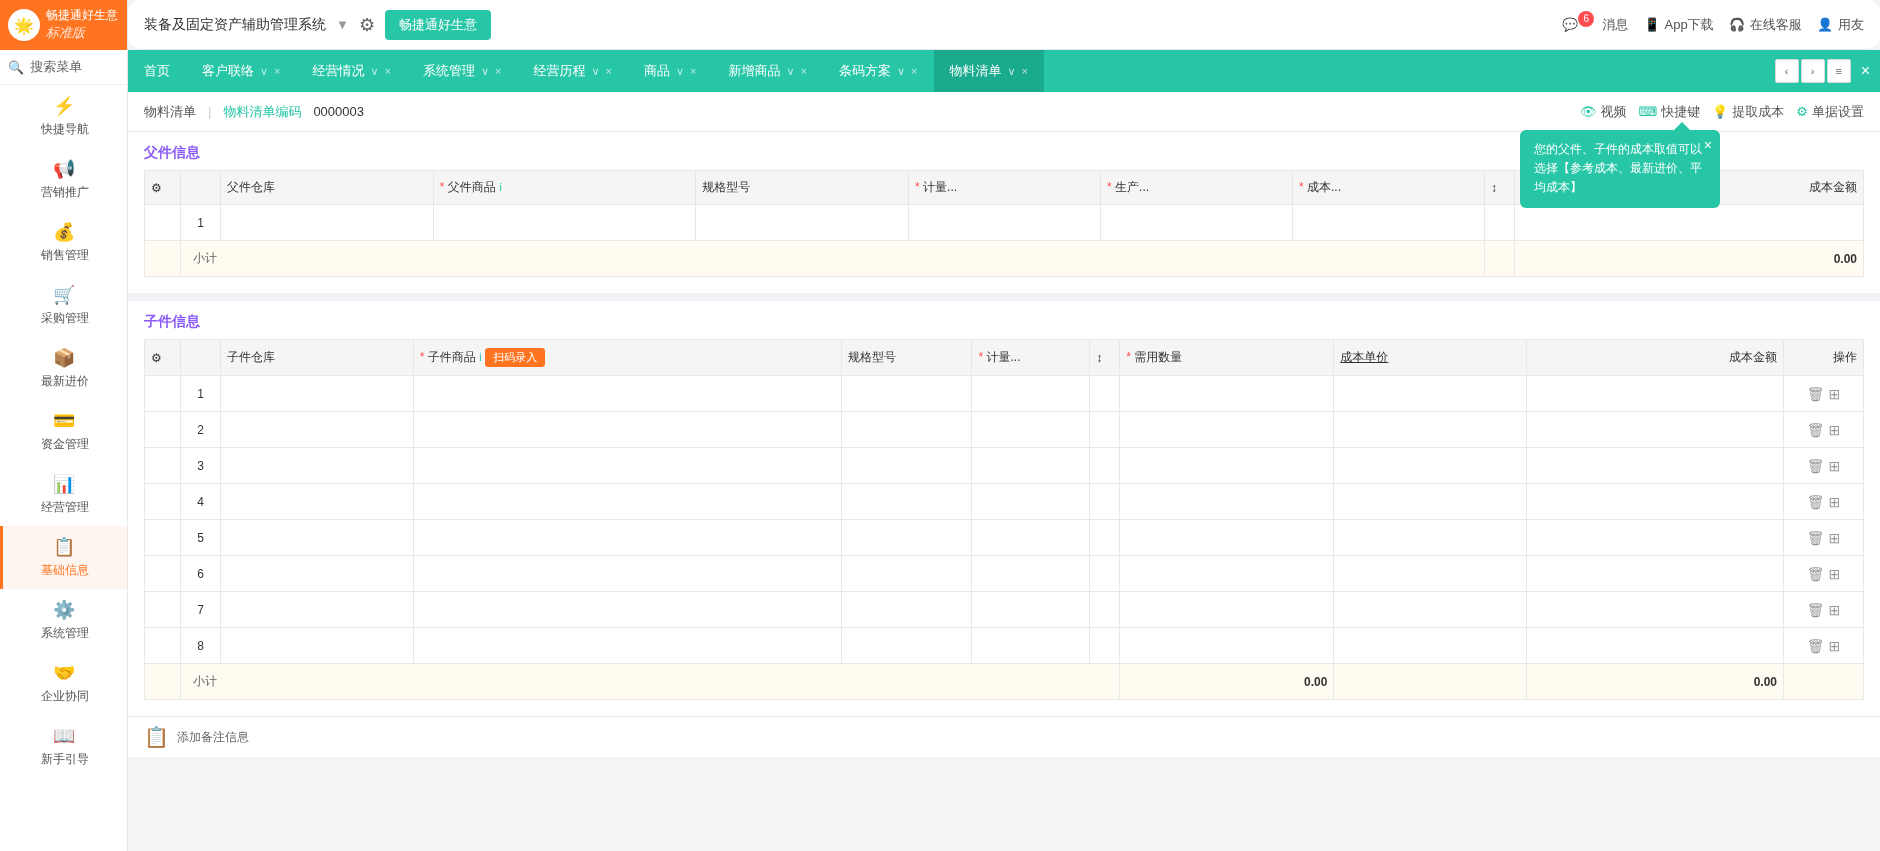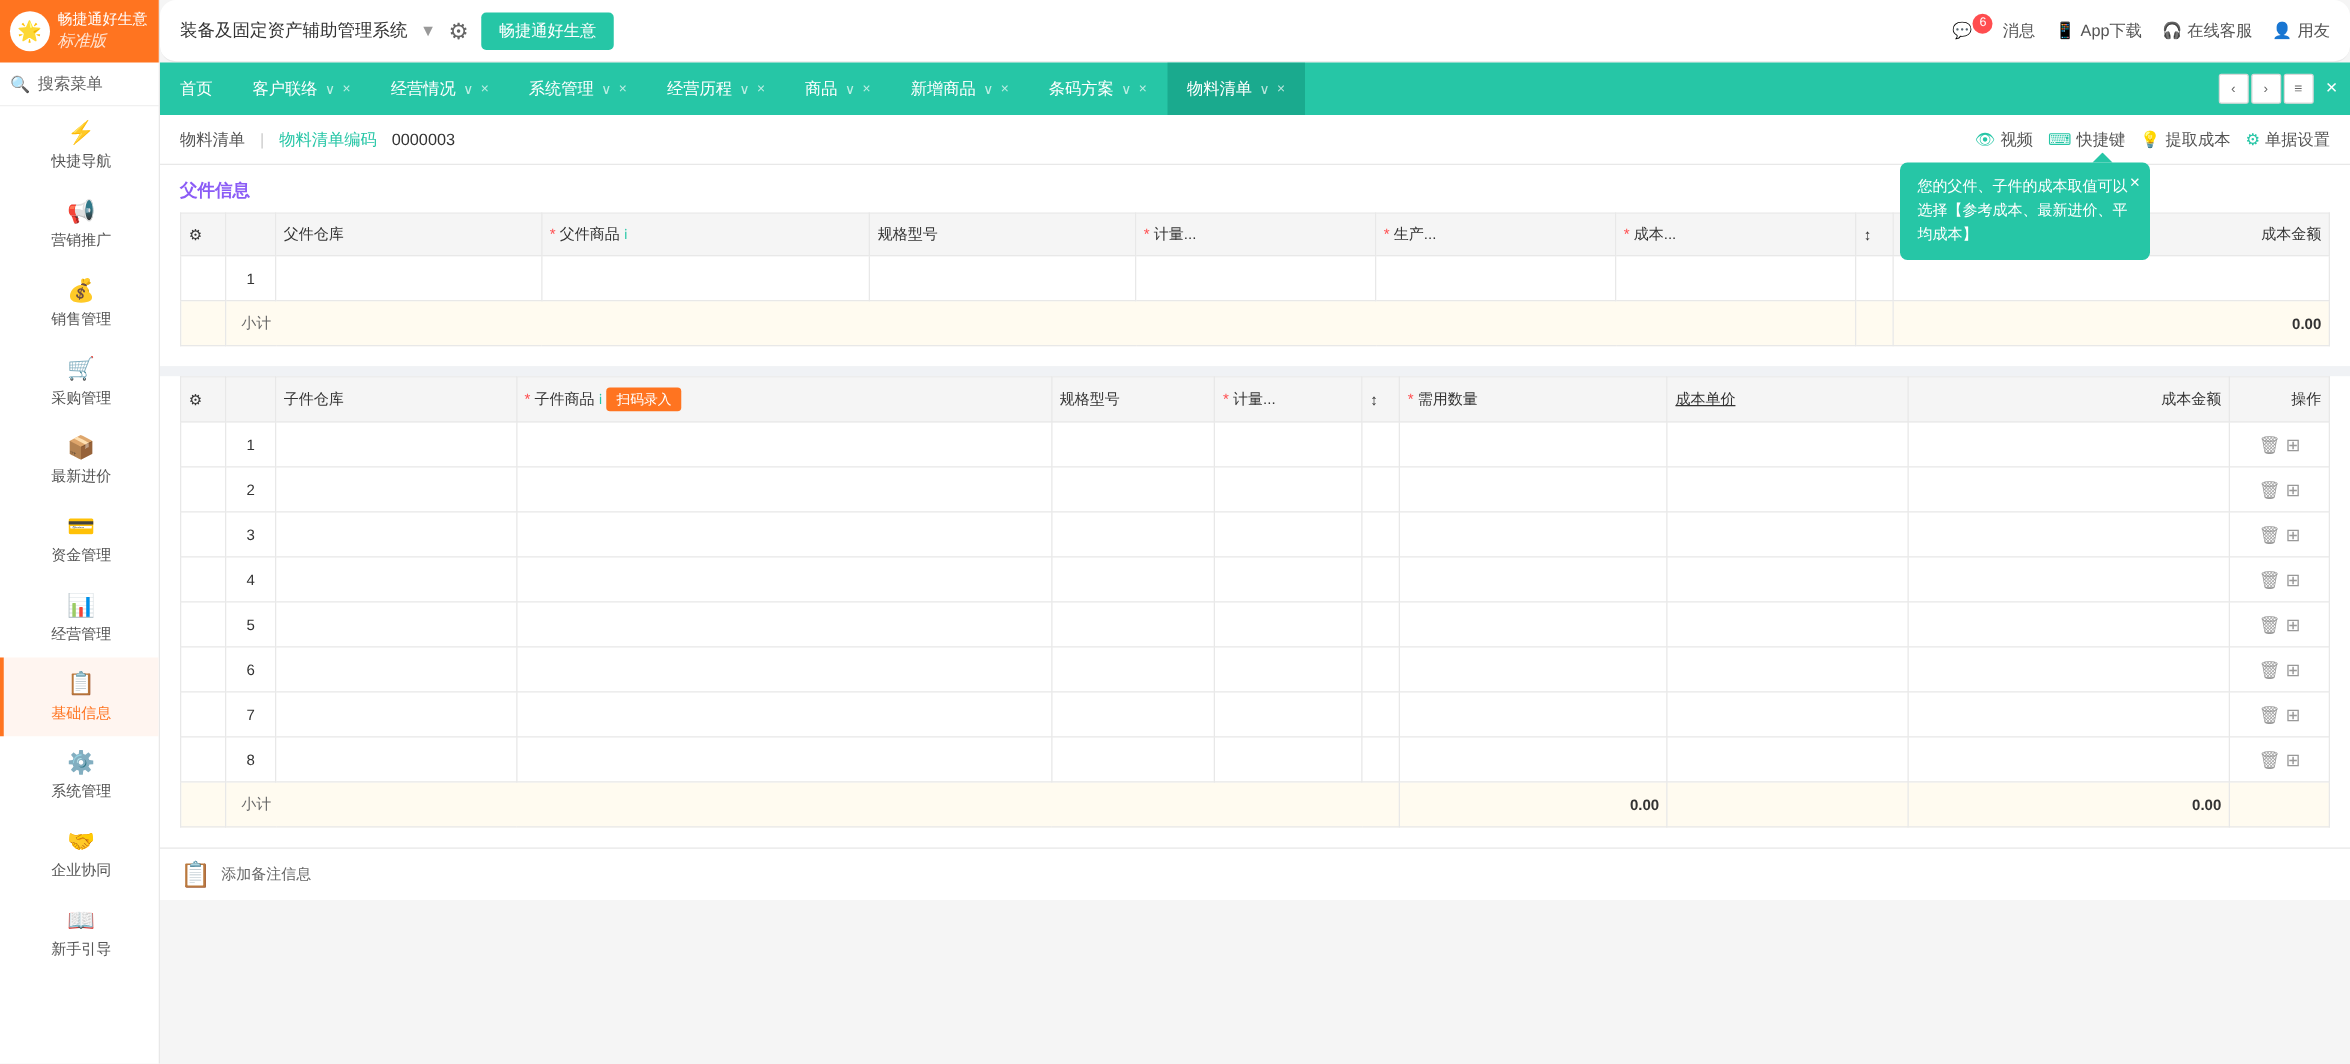--- a/index.html
+++ b/index.html
@@ -480,20 +480,23 @@
             <td></td>
             <td style="text-align:right;font-weight:bold;color:#333;">0.00</td>
           </tr>
         </tbody>
       </table>
     </div>
 
     <div class="section-divider"></div>
 
     <div class="section">
+      <div class="section-title">
+        <span>子件信息</span>
+      </div>
       <table class="data-table">
         <thead>
           <tr>
             <th class="th-settings col-settings">⚙</th>
             <th style="width:36px;text-align:center;"></th>
             <th style="min-width:90px;">子件仓库</th>
             <th style="min-width:200px;"><span class="required-star">*</span> 子件商品 <span style="color:#26c6a6;font-size:11px;">ℹ</span> <button class="scan-btn">扫码录入</button></th>
             <th>规格型号</th>
             <th><span class="required-star">*</span> 计量...</th>
             <th style="width:30px;">↕</th>

